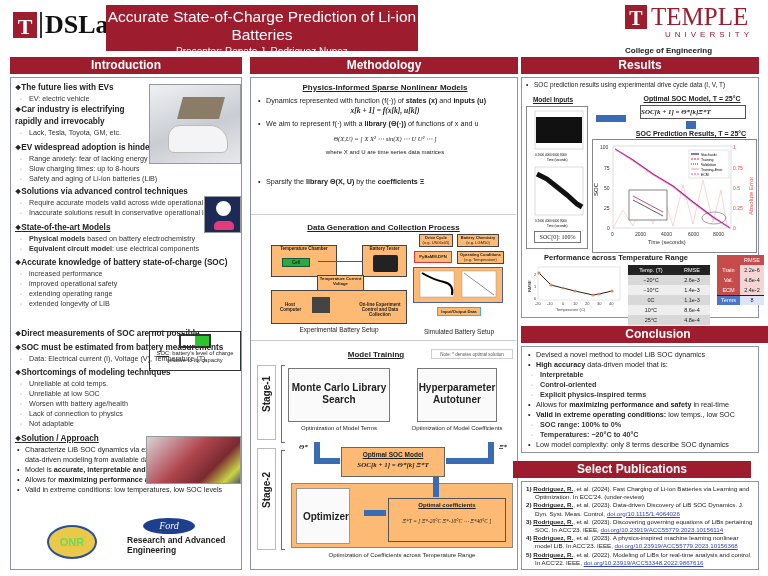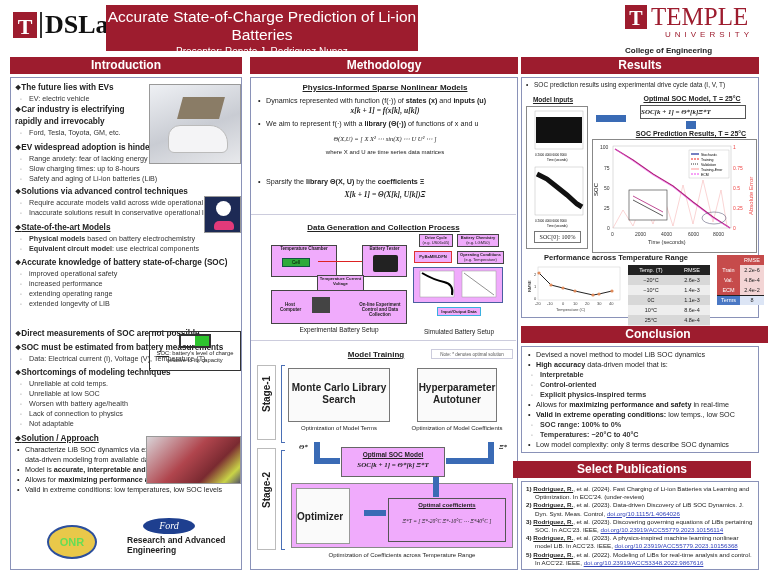--- a/index.html
+++ b/index.html
@@ -22,21 +22,21 @@
 .h{font-weight:bold;font-size:8.2px;line-height:12px}
 .u{text-decoration:underline}
 .sub{padding-left:14px;color:#333;position:relative}
 .sub:before{content:"\25AB";position:absolute;left:5px;font-size:5px;color:#999}
 .bul{padding-left:10px;position:relative}
 .bul:before{content:"\2022";position:absolute;left:2px}
 .dia:before{content:"\2756 ";font-size:7px}
 .img-box{position:absolute;border:1px solid #999}
 .center{text-align:center}
 .math{font-family:"Liberation Serif",serif;font-style:italic}
-.box{position:absolute;border:1px solid #444;background:#f0abfc}
+.box{position:absolute;border:1px solid #444;background:#fdba74}
 table{border-collapse:collapse}
 .tt td{font-size:5.5px;padding:0 4px;height:10px;text-align:center}
 .link{color:#3344bb;text-decoration:underline}
 .arrow-blue{position:absolute;background:#3a6bb5}
 </style>
 </head>
 <body>
 
 <div class="logo-l">
   <div class="tbox">T</div>
@@ -58,34 +58,34 @@
 
 <div class="secbar" style="left:10px;top:57px;width:232px">Introduction</div>
 <div class="secbar" style="left:250px;top:57px;width:268px">Methodology</div>
 <div class="secbar" style="left:521px;top:57px;width:238px">Results</div>
 
 <div class="panel" style="left:10px;top:77px;width:232px;height:493px">
  <div style="position:absolute;left:4px;top:4px;width:225px">
   <div class="h dia">The future lies with EVs</div>
   <div class="txt sub">EV: electric vehicle</div>
   <div class="h dia" style="width:125px">Car industry is electrifying rapidly and irrevocably</div>
-  <div class="txt sub">Ford, Tesla, Toyota, GM, etc.</div>
+  <div class="txt sub">Lack, Tesla, Toyota, GM, etc.</div>
   <div class="h dia" style="margin-top:4px">EV widespread adoption is hindered by:</div>
   <div class="txt sub">Range anxiety: fear of lacking energy to reach destination</div>
   <div class="txt sub">Slow charging times: up to 8-hours</div>
   <div class="txt sub">Safety and aging of Li-ion batteries (LiB)</div>
   <div class="h dia" style="margin-top:2px">Solutions via advanced control techniques</div>
   <div class="txt sub">Require accurate models valid across wide operational range</div>
   <div class="txt sub">Inaccurate solutions result in conservative operational limits</div>
   <div class="h dia u" style="margin-top:4px">State-of-the-art Models</div>
   <div class="txt sub"><span class="b">Physical models</span><span> based on battery electrochemistry</span></div>
   <div class="txt sub"><span class="b">Equivalent circuit model</span><span>: use electrical components</span></div>
   <div class="h dia" style="margin-top:3px">Accurate knowledge of battery state-of-charge (SOC)</div>
+  <div class="txt sub">increased performance</div>
   <div class="txt sub">improved operational safety</div>
-  <div class="txt sub">increased performance</div>
   <div class="txt sub">extending operating range</div>
   <div class="txt sub">extended longevity of LIB</div>
   <div class="h dia" style="margin-top:19px">Direct measurements of SOC are not possible</div>
   <div class="h dia" style="margin-top:2px">SOC must be estimated from battery measurements</div>
   <div class="txt sub">Data: Electrical current (I), Voltage (V), Temperature (T)</div>
   <div class="h dia" style="margin-top:3px">Shortcomings of modeling techniques</div>
   <div class="txt sub">Unreliable at cold temps.</div>
   <div class="txt sub">Unreliable at low SOC</div>
   <div class="txt sub">Worsen with battery age/health</div>
   <div class="txt sub">Lack of connection to physics</div>
@@ -120,21 +120,20 @@
 
 <div class="panel" style="left:250px;top:77px;width:268px;height:493px">
  <div style="position:absolute;left:5px;top:4px;width:258px">
   <div class="center b u" style="font-size:8px;line-height:11px">Physics-Informed Sparse Nonlinear Models</div>
   <div class="txt bul" style="margin-top:3px"><span>Dynamics represented with function (f(·)) of </span><span class="b">states (x)</span><span> and </span><span class="b">inputs (u)</span></div>
   <div class="center math b" style="font-size:7.5px">x[k + 1] = f(x[k], u[k])</div>
   <div class="txt bul" style="margin-top:4px"><span>We aim to represent f(·) with a </span><span class="b">library (Θ(·))</span><span> of functions of x and u</span></div>
   <div class="center math" style="font-size:6.5px;margin-top:6px">Θ(X,U) = [ X   X²   ⋯   sin(X)   ⋯   U   U²   ⋯ ]</div>
   <div class="center txt" style="font-size:6px;margin-top:4px">where X and U are time series data matrices</div>
   <div class="txt bul" style="margin-top:20px"><span>Sparsify the </span><span class="b">library Θ(X, U)</span><span> by the </span><span class="b">coefficients Ξ</span></div>
-  <div class="center math b" style="font-size:7.5px;margin-top:3px">X[k + 1] = Θ(X[k], U[k])Ξ</div>
  </div>
  <div style="position:absolute;left:0;top:136px;width:265px;border-top:1px solid #ccd"></div>
  <div class="center b u" style="position:absolute;left:0;top:145px;width:265px;font-size:8px">Data Generation and Collection Process</div>
 
  <div class="box" style="left:20px;top:167px;width:66px;height:32px">
    <div style="font-size:4.5px;font-weight:bold;text-align:center">Temperature Chamber</div>
    <div style="position:absolute;left:10px;top:12px;width:28px;height:9px;background:#2eaa3a;border:1px solid #154;font-size:4.5px;text-align:center;line-height:8px;color:#000">Cell</div>
  </div>
  <div style="position:absolute;left:67px;top:183px;width:44px;height:1px;background:#d22"></div>
  <div class="box" style="left:111px;top:167px;width:45px;height:32px">
@@ -183,21 +182,21 @@
  <div class="math b" style="position:absolute;left:248px;top:365px;font-size:7px">Ξ*</div>
  <div class="arrow-blue" style="left:63px;top:364px;width:6px;height:22px;border-radius:0 0 0 8px"></div>
  <div class="arrow-blue" style="left:63px;top:380px;width:26px;height:6px"></div>
  <div class="arrow-blue" style="left:237px;top:364px;width:6px;height:22px"></div>
  <div class="arrow-blue" style="left:195px;top:380px;width:46px;height:6px"></div>
  <div class="box" style="left:90px;top:369px;width:104px;height:30px;border-color:#666;text-align:center">
    <div class="b u" style="font-size:6.5px;margin-top:3px">Optimal SOC Model</div>
    <div class="math b" style="font-size:7px;margin-top:3px">SOC[k + 1] = Θ*[k] Ξ*T</div>
  </div>
  <div class="box" style="left:40px;top:405px;width:222px;height:65px;border-color:#888"></div>
- <div class="box" style="left:45px;top:410px;width:54px;height:56px;border-color:#999;background:#fafafa;font-weight:bold;font-size:10px;text-align:left;line-height:56px">Optimizer</div>
+ <div class="box" style="left:45px;top:410px;width:54px;height:56px;border-color:#999;background:#fafafa;font-weight:bold;font-size:10px;text-align:right;line-height:56px">Optimizer</div>
  <div class="arrow-blue" style="left:113px;top:432px;width:22px;height:6px"></div>
  <div class="arrow-blue" style="left:182px;top:399px;width:6px;height:20px"></div>
  <div class="box" style="left:137px;top:420px;width:118px;height:44px;border-color:#555;text-align:center">
    <div class="b u" style="font-size:6px;margin-top:3px">Optimal coefficients</div>
    <div class="math" style="font-size:5.5px;margin-top:10px;white-space:nowrap">Ξ*T = [ Ξ*-20°C   Ξ*-10°C   ⋯   Ξ*40°C ]</div>
  </div>
  <div class="center" style="position:absolute;left:40px;top:474px;width:222px;font-size:6px">Optimization of Coefficients across Temperature Range</div>
 </div>
 
 <div class="panel" style="left:521px;top:77px;width:238px;height:241px">

